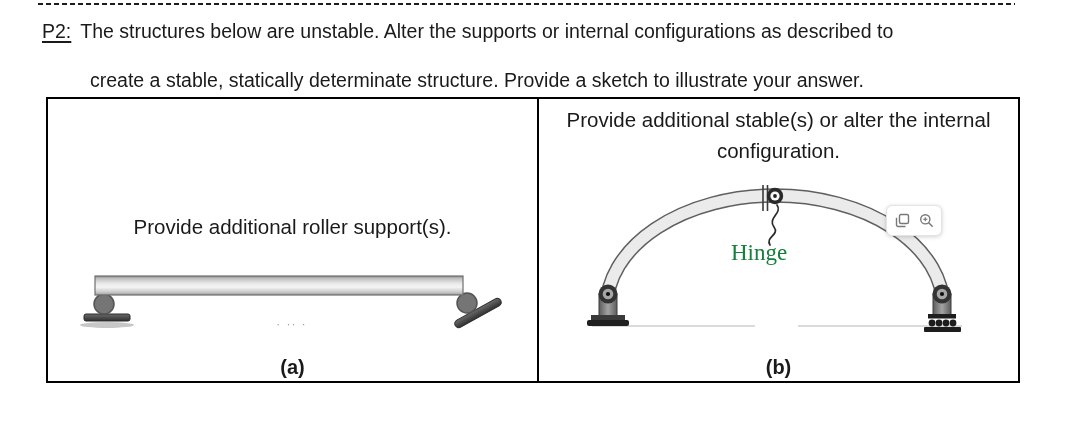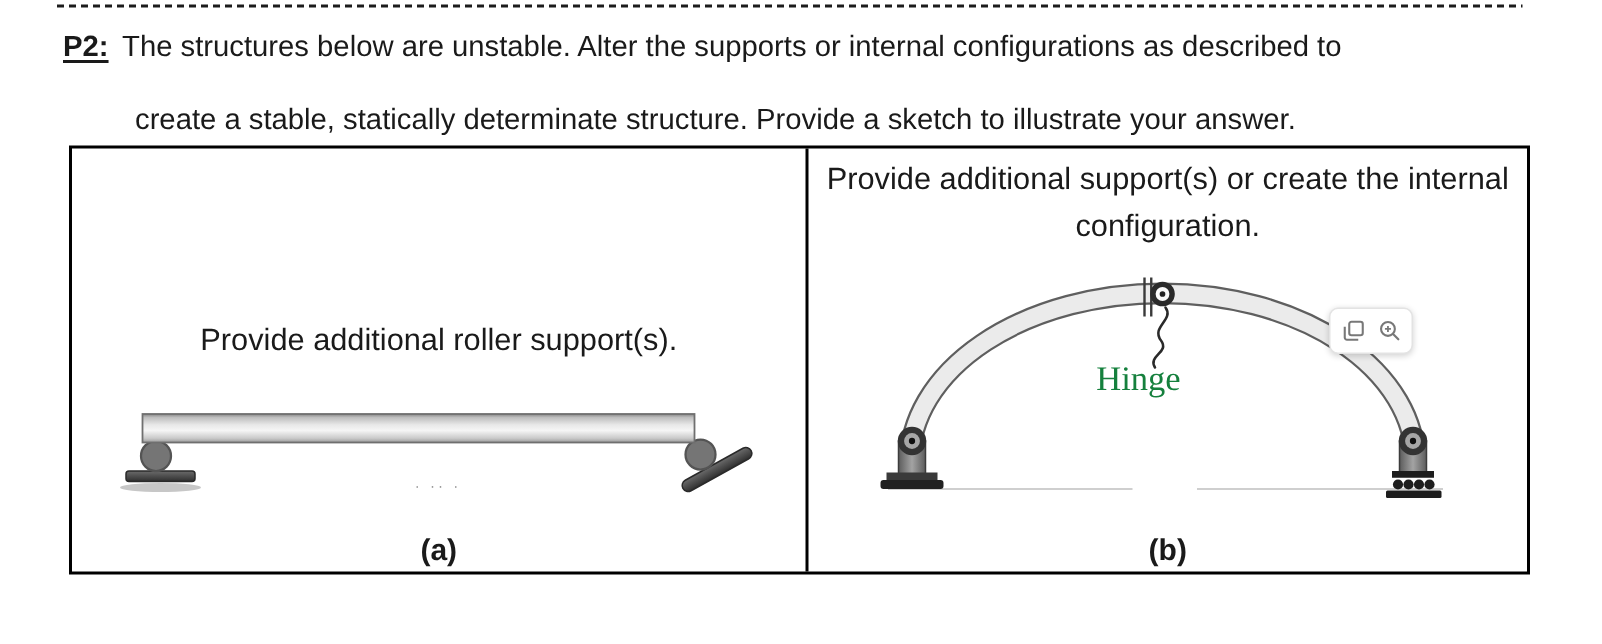--- a/index.html
+++ b/index.html
@@ -7,21 +7,21 @@
         font-family:"Liberation Sans",sans-serif;color:#1a1a1a;}
 
   
   .dashed-rule{position:absolute;left:38px;top:3px;width:977px;height:2px;
     background:repeating-linear-gradient(90deg,#1c1c1c 0 5px,transparent 5px 8px);}
 
   
   .para-line{position:absolute;left:42px;font-size:19.5px;line-height:24px;white-space:nowrap;}
   .line1{top:19px;}
   .line2{top:68px;margin-left:48px;}
-  .p-label{font-weight:700;text-decoration:underline;text-decoration-thickness:2px;text-underline-offset:3px;margin-right:9px;}
+  .p-label{font-weight:400;text-decoration:underline;text-decoration-thickness:2px;text-underline-offset:3px;margin-right:9px;}
 
   
   .qtable{position:absolute;left:46px;top:97px;width:974px;height:286px;border:2px solid #000;box-sizing:border-box;display:flex;}
   .cell{position:relative;height:100%;box-sizing:border-box;}
   .cell-a{width:491px;border-right:2px solid #000;padding-left:20px;}
   .cell-b{flex:1;}
 
   .cell-instruction{position:absolute;left:0;width:100%;text-align:center;font-size:20.5px;line-height:31px;}
   .cell-a .cell-instruction{top:112px;}
   .cell-b .cell-instruction{top:5px;}
@@ -84,21 +84,21 @@
 
         <rect x="47" y="177" width="368" height="19" fill="url(#beamGrad)" stroke="#6f6f6f" stroke-width="1.2"></rect>
       </svg>
 
       <div class="artifact">· ·· ·</div>
       <div class="fig-caption">(a)</div>
     </div>
 
     <div class="cell cell-b">
       <div class="cell-instruction">
-        <div>Provide additional support(s) or create the internal</div>
+        <div>Provide additional stable(s) or alter the internal</div>
         <div>configuration.</div>
       </div>
 
       <svg class="diagram" width="479" height="282" viewBox="0 0 479 282">
         <defs>
           <linearGradient id="postGrad" x1="0" y1="0" x2="1" y2="0">
             <stop offset="0" stop-color="#5c5c5c"></stop>
             <stop offset="0.5" stop-color="#a3a3a3"></stop>
             <stop offset="1" stop-color="#5c5c5c"></stop>
           </linearGradient>

